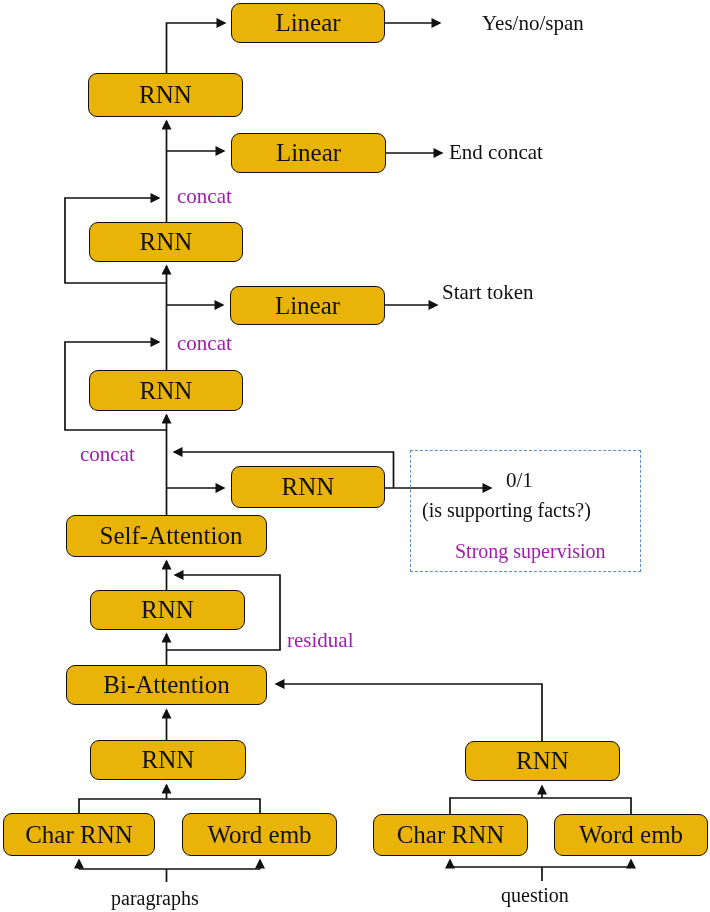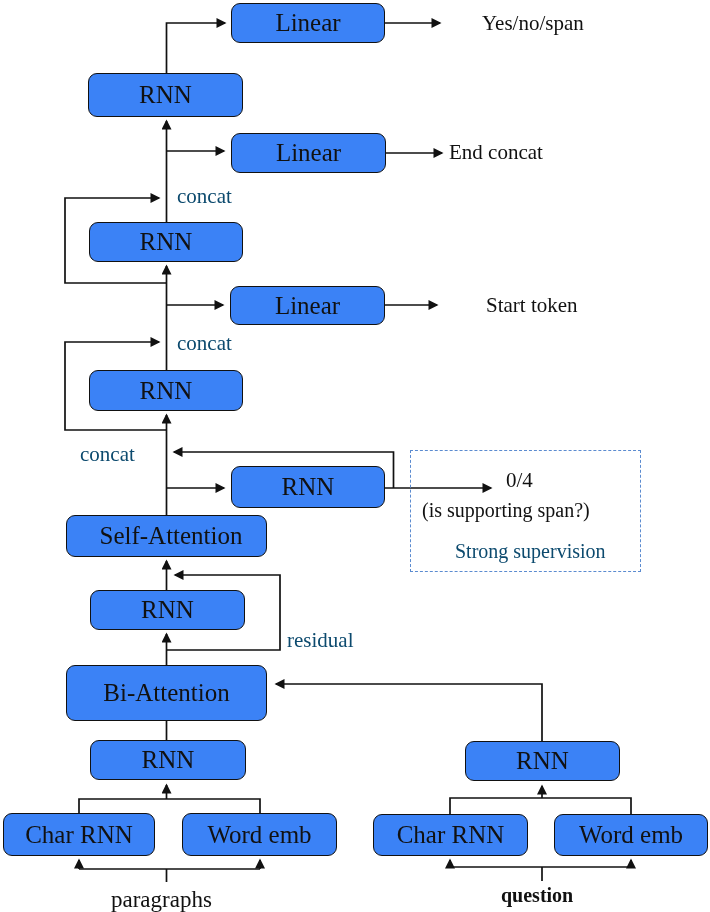--- a/index.html
+++ b/index.html
@@ -7,68 +7,68 @@
     position:relative;
     width:710px;height:912px;
     background:#ffffff;
     font-family:"Liberation Serif","DejaVu Serif",serif;
     overflow:hidden;
   }
   svg.wires{position:absolute;left:0;top:0;z-index:1;}
   .node{
     position:absolute;z-index:3;
     box-sizing:border-box;
-    background:#3b82f6;
+    background:#eab308;
     border:1.7px solid #111111;
     border-radius:9px;
     display:flex;align-items:center;justify-content:center;
     font-size:25px;color:#111111;white-space:nowrap;
   }
   .lbl{
     position:absolute;z-index:4;
     font-size:21px;color:#111111;white-space:nowrap;line-height:1.1;
   }
-  .blue{color:#0c4a6e;}
+  .blue{color:#a21caf;}
   .sup-region{
     position:absolute;z-index:2;
     box-sizing:border-box;
     border:1.7px dashed #5b8bd0;
     background:transparent;
   }
   
   .n-linear-answer{left:231px;top:3px;width:154px;height:40px;}
   .n-rnn-answer{left:88px;top:73px;width:155px;height:44px;}
   .n-linear-end{left:231px;top:133px;width:155px;height:40px;}
   .n-rnn-end{left:89px;top:222px;width:154px;height:40px;}
   .n-linear-start{left:230px;top:286px;width:155px;height:39px;}
   .n-rnn-start{left:89px;top:370px;width:154px;height:41px;}
   .n-rnn-support{left:231px;top:466px;width:154px;height:42px;}
   .n-self-attention{left:66px;top:515px;width:201px;height:42px;padding-left:9px;}
   .n-rnn-residual{left:90px;top:590px;width:155px;height:40px;}
-  .n-bi-attention{left:66px;top:665px;width:201px;height:56px;text-align:right;}
+  .n-bi-attention{left:66px;top:665px;width:201px;height:40px;text-align:right;}
   .n-rnn-paragraphs{left:90px;top:740px;width:156px;height:40px;}
   .n-char-rnn-p{left:3px;top:813px;width:152px;height:43px;}
   .n-word-emb-p{left:182px;top:813px;width:155px;height:43px;}
   .n-rnn-question{left:465px;top:741px;width:155px;height:40px;}
   .n-char-rnn-q{left:373px;top:814px;width:155px;height:42px;}
   .n-word-emb-q{left:554px;top:814px;width:154px;height:42px;}
   .r-supervision{left:410px;top:450px;width:231px;height:122px;}
   
   .l-answer-type{left:446px;top:12px;margin-left:36px;}
   .l-end-token{left:449px;top:141px;}
-  .l-start-token{left:442px;top:294px;margin-left:44px;}
+  .l-start-token{left:442px;top:281px;}
   .l-support-flag{left:506px;top:469px;}
   .l-support-q{left:422px;top:499px;font-size:20px;}
   .l-strong-sup{left:455px;top:540px;font-size:20px;}
   .l-concat-1{left:177px;top:185px;}
   .l-concat-2{left:177px;top:332px;}
   .l-concat-3{left:80px;top:443px;}
   .l-residual{left:287px;top:629px;}
-  .l-paragraphs{left:111px;top:887px;font-size:23px;}
-  .l-question{left:501px;top:884px;font-size:20px;font-weight:bold;}
+  .l-paragraphs{left:111px;top:887px;font-size:20px;}
+  .l-question{left:501px;top:884px;font-size:20px;}
 </style>
 </head>
 <body>
 
 <div class="diagram">
 
   <svg class="wires" width="710" height="912" viewBox="0 0 710 912">
     <defs>
       <marker id="arr" markerUnits="userSpaceOnUse" markerWidth="11" markerHeight="10" viewBox="0 0 10 10" refX="8.5" refY="5" orient="auto">
         <path d="M0,0 L10,5 L0,10 Z" fill="#111111"></path>
@@ -124,22 +124,22 @@
   <div class="node n-rnn-paragraphs">RNN</div>
   <div class="node n-char-rnn-p">Char RNN</div>
   <div class="node n-word-emb-p">Word emb</div>
   <div class="node n-rnn-question">RNN</div>
   <div class="node n-char-rnn-q">Char RNN</div>
   <div class="node n-word-emb-q">Word emb</div>
 
   <div class="lbl l-answer-type">Yes/no/span</div>
   <div class="lbl l-end-token">End concat</div>
   <div class="lbl l-start-token">Start token</div>
-  <div class="lbl l-support-flag">0/4</div>
-  <div class="lbl l-support-q">(is supporting span?)</div>
+  <div class="lbl l-support-flag">0/1</div>
+  <div class="lbl l-support-q">(is supporting facts?)</div>
   <div class="lbl blue l-strong-sup">Strong supervision</div>
   <div class="lbl blue l-concat-1">concat</div>
   <div class="lbl blue l-concat-2">concat</div>
   <div class="lbl blue l-concat-3">concat</div>
   <div class="lbl blue l-residual">residual</div>
   <div class="lbl l-paragraphs">paragraphs</div>
   <div class="lbl l-question">question</div>
 
 </div>
 

